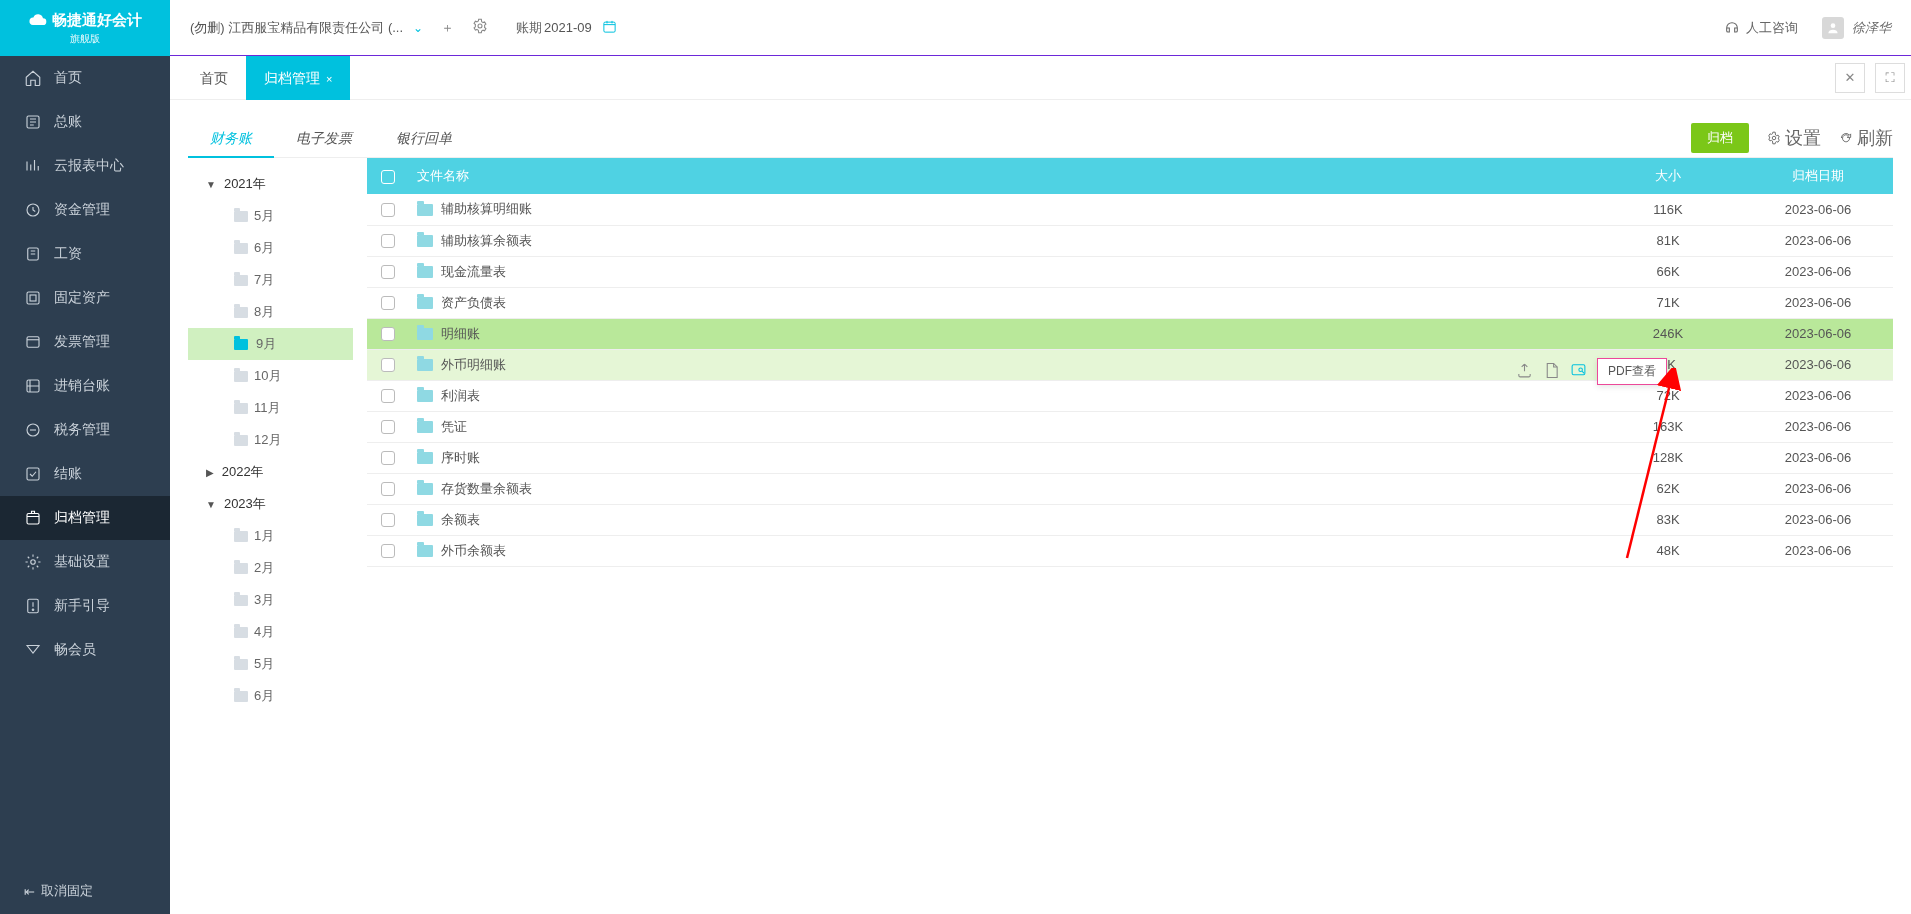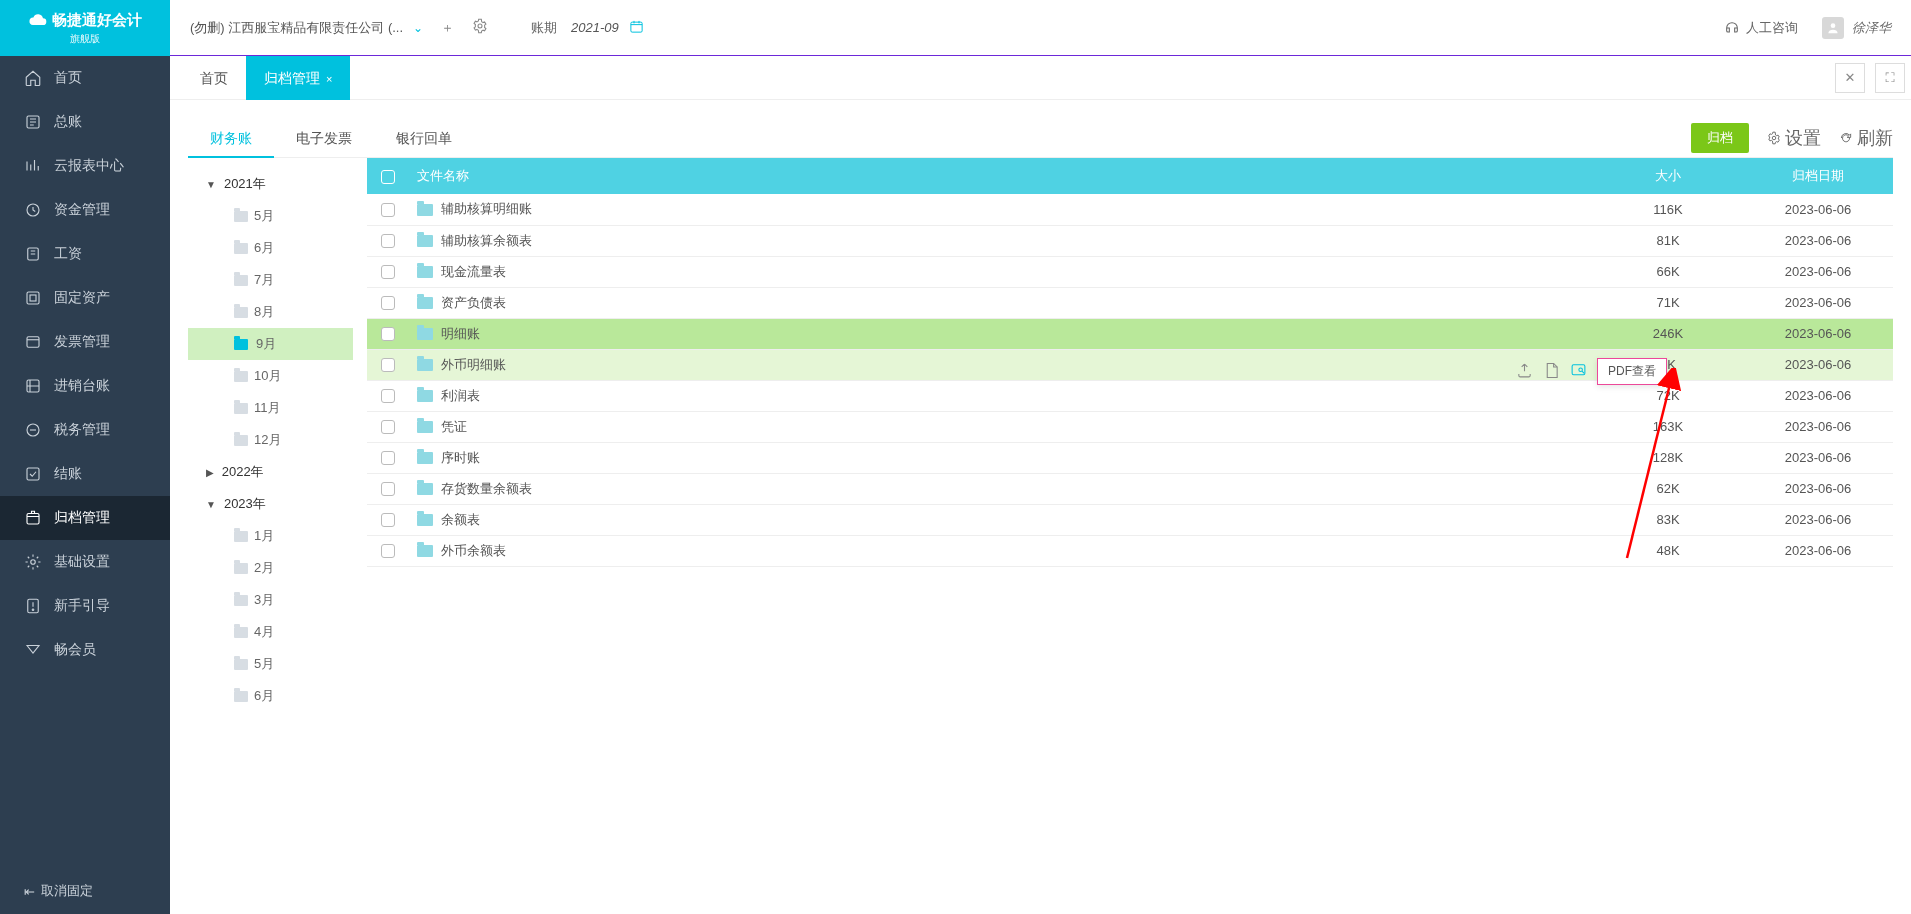--- a/index.html
+++ b/index.html
@@ -15,43 +15,43 @@
 .sidebar-item.active { background: #1b2733; color: #fff; }
 .sidebar-item .icon { width: 18px; height: 18px; display: inline-flex; align-items: center; justify-content: center; }
 .sidebar-item .icon svg { width: 18px; height: 18px; stroke: currentColor; fill: none; stroke-width: 1.5; }
 .sidebar-footer { position: absolute; bottom: 0; left: 0; width: 100%; padding: 14px 24px; color: #c9d1d9; display: flex; align-items: center; gap: 6px; font-size: 13px; }
 
 
 .topbar { position: absolute; left: 170px; top: 0; right: 0; height: 56px; background: #fff; border-bottom: 1px solid #6d28d9; display: flex; align-items: center; padding: 0 20px; }
 .topbar .company { color: #555; font-size: 13px; display: flex; align-items: center; gap: 6px; }
 .topbar .chev { color: #00c1de; font-size: 12px; margin-left: 4px; }
 .topbar .plus, .topbar .gear { margin-left: 18px; color: #888; cursor: pointer; }
-.topbar .period-label { margin-left: 43px; color: #666; }
-.topbar .period-value { margin-left: 14px; color: #555; font-style: italic; }
+.topbar .period-label { margin-left: 28px; color: #666; }
+.topbar .period-value { margin-left: 2px; color: #555; }
 .topbar .cal-icon { margin-left: 10px; color: #00c1de; }
 .topbar .spacer { flex: 1; }
 .topbar .support { display: flex; align-items: center; gap: 6px; color: #666; margin-right: 24px; }
 .topbar .user { display: flex; align-items: center; gap: 8px; color: #666; font-style: italic; }
 .topbar .avatar { width: 22px; height: 22px; background: #d8d8d8; border-radius: 3px; display: flex; align-items: center; justify-content: center; }
 .topbar .avatar svg { width: 14px; height: 14px; fill: #fff; }
 
 
 .tabsrow { position: absolute; left: 170px; top: 56px; right: 0; height: 44px; background: #fff; display: flex; align-items: center; padding-left: 12px; border-bottom: 1px solid #eee; }
 .tabsrow .tab { padding: 0 18px; height: 44px; line-height: 44px; color: #555; cursor: pointer; font-size: 14px; }
 .tabsrow .tab.active { background: #00c1de; color: #fff; }
 .tabsrow .tab .close { margin-left: 6px; font-size: 11px; }
 .tabsrow .right { margin-left: auto; display: flex; align-items: center; gap: 10px; padding-right: 6px; }
 .tabsrow .icon-btn { width: 30px; height: 30px; border: 1px solid #ddd; display: flex; align-items: center; justify-content: center; color: #888; cursor: pointer; }
 
 
 .content { position: absolute; left: 170px; top: 100px; right: 0; bottom: 0; padding: 18px 18px 0 18px; background: #fff; }
 
 
 .subbar { display: flex; align-items: center; height: 40px; }
-.subtab { padding: 0 22px; height: 40px; line-height: 40px; font-size: 14px; cursor: pointer; color: #555; }
+.subtab { padding: 0 22px; height: 40px; line-height: 40px; font-size: 14px; cursor: pointer; color: #555; font-style: italic; }
 .subtab.active { color: #00c1de; border-bottom: 2px solid #00c1de; }
 .subbar .spacer2 { flex: 1; }
 .btn-primary { background: #7bc718; color: #fff; border: none; padding: 6px 16px; font-size: 13px; cursor: pointer; border-radius: 2px; }
 .action-link { display: inline-flex; align-items: center; gap: 4px; color: #666; margin-left: 18px; cursor: pointer; font-size: 18px; }
 
 
 .body-row { display: flex; margin-top: -1px; border-top: 1px solid #eee; height: calc(100% - 40px); }
 
 
 .tree { width: 165px; padding-top: 10px; font-size: 13px; color: #555; overflow-y: auto; }

